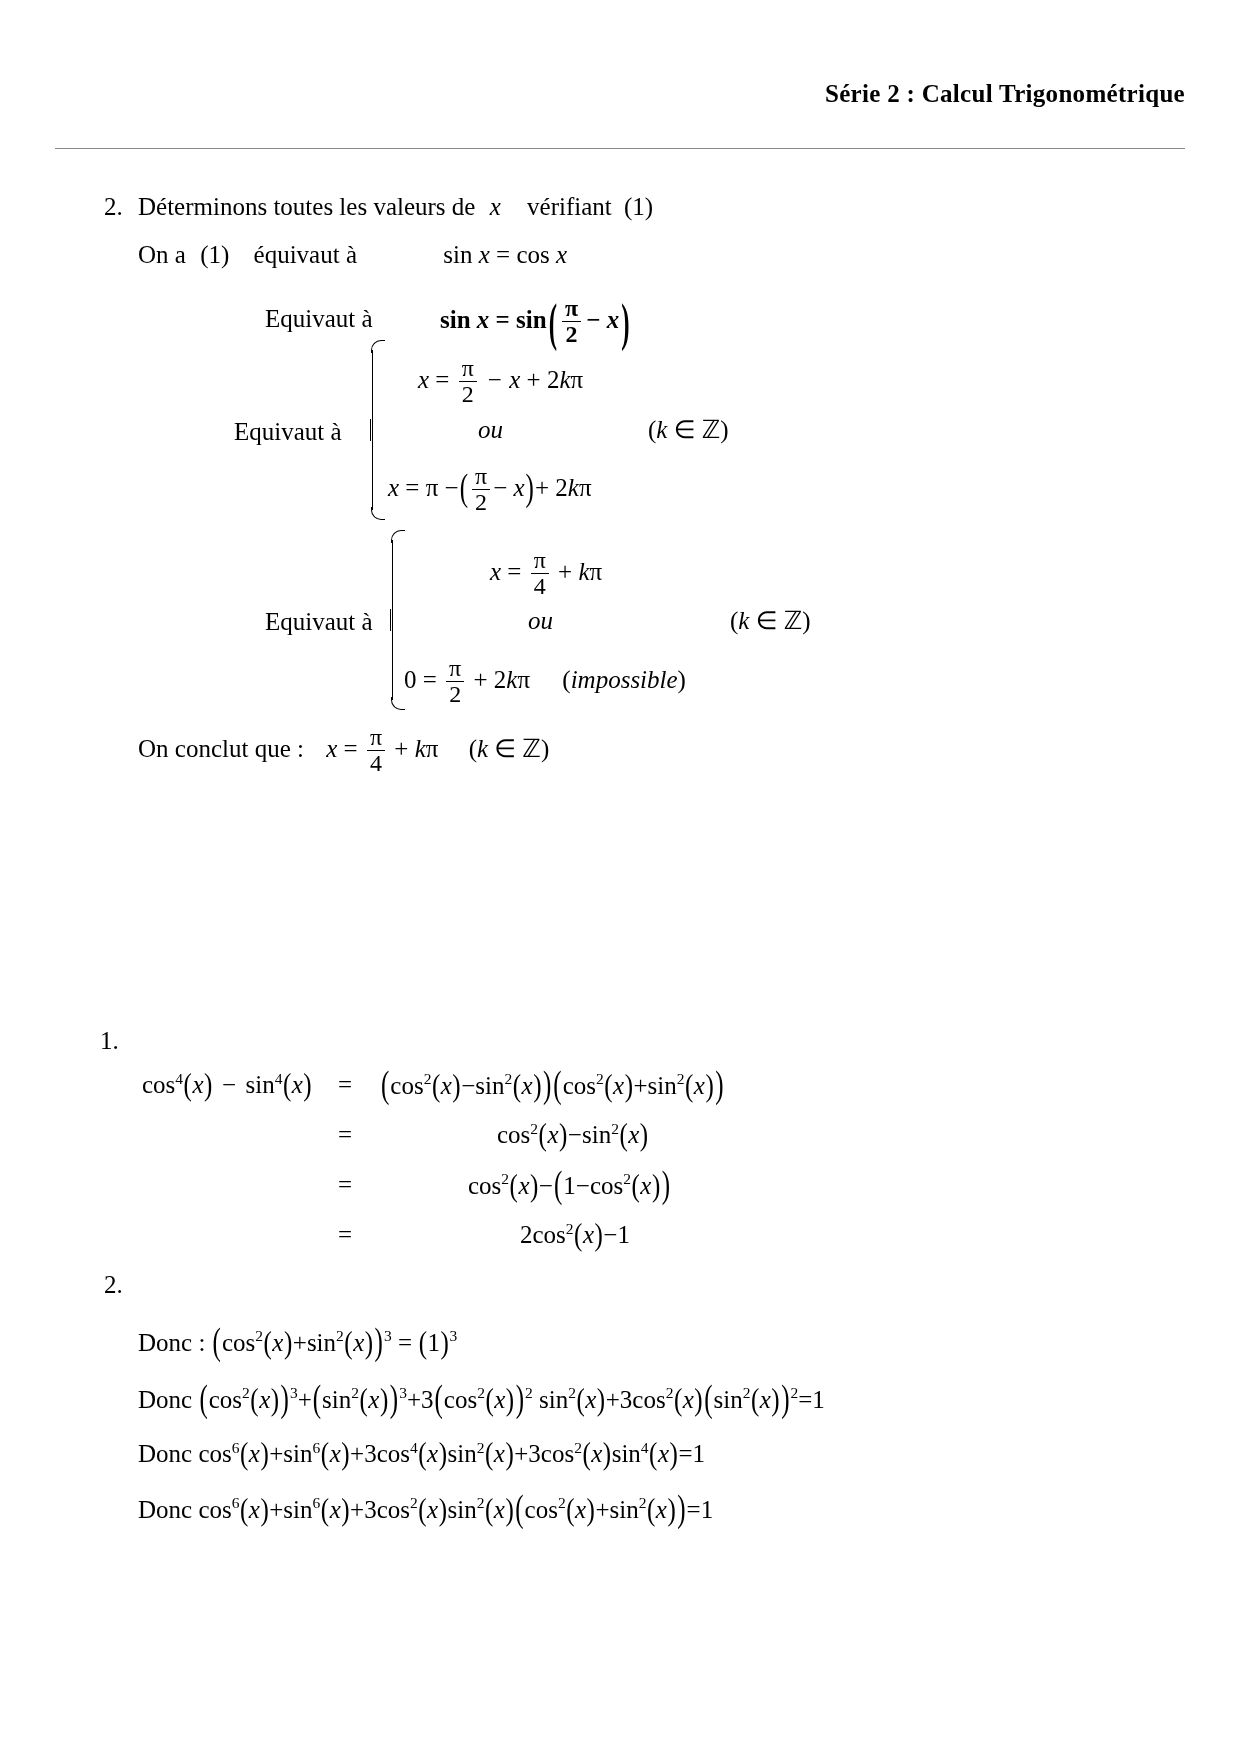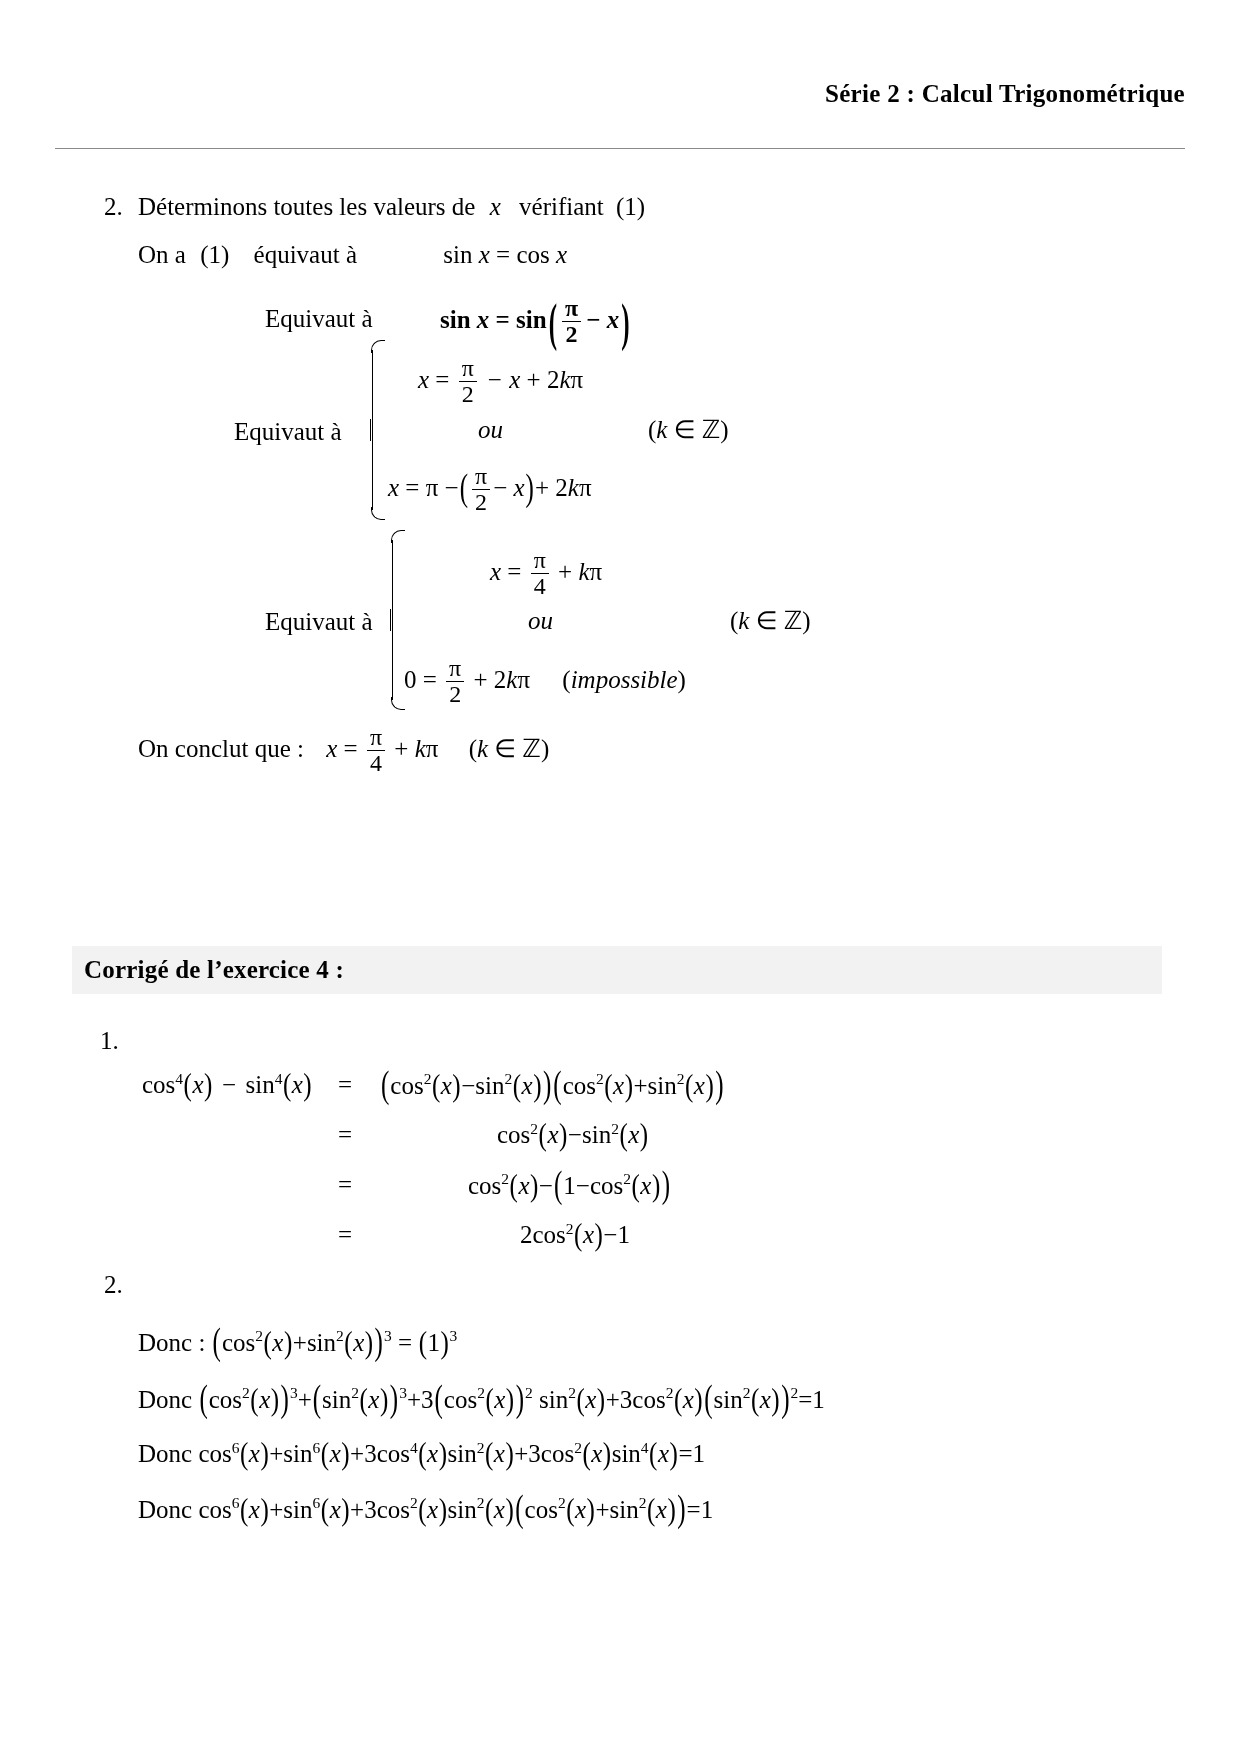--- a/index.html
+++ b/index.html
@@ -166,21 +166,21 @@
 
   <div class="header">
     <div class="line2">Série 2 : Calcul Trigonométrique</div>
   </div>
   <div class="header-rule"></div>
 
   <div class="blk" style="left:104px; top:190px;">2.</div>
   <div class="blk" style="left:138px; top:190px;">
     <span>Déterminons  toutes les valeurs de</span>
     <span class="mi" style="margin-left:8px;">x</span>
-    <span style="margin-left:12px;">vérifiant</span>
+    <span style="margin-left:20px;">vérifiant</span>
     <span style="margin-left:6px;">(1)</span>
   </div>
 
   <div class="blk" style="left:138px; top:238px;">
     <span>On a</span>
     <span style="margin-left:8px;">(1)</span>
     <span style="margin-left:18px;">équivaut  à</span>
     <span style="margin-left:80px;">
       <span class="mrm">sin</span> <span class="mi">x</span> = <span class="mrm">cos</span> <span class="mi">x</span>
     </span>
@@ -233,23 +233,20 @@
   <div class="blk" style="left:138px; top:725px;">
     <span>On conclut que :</span>
     <span style="margin-left:16px;">
       <span class="mi">x</span> = <span class="frac"><span class="num">π</span><span class="den">4</span></span> + <span class="mi">k</span>π
     </span>
     <span style="margin-left:24px;">
       (<span class="mi">k</span> ∈ <span style="font-family:'DejaVu Sans', sans-serif;">ℤ</span>)
     </span>
   </div>
 
-  <div class="banner">
-    <span>Corrigé de l’exercice 4 :</span>
-  </div>
 
   <div class="blk" style="left:100px; top:1024px;">1.</div>
 
   <div class="blk" style="left:142px; top:1068px;">
     <span class="mrm">cos</span><span class="sup">4</span><span class="paren-sm">(</span><span class="mi">x</span><span class="paren-sm">)</span>
     <span style="margin:0 3px;">−</span>
     <span class="mrm">sin</span><span class="sup">4</span><span class="paren-sm">(</span><span class="mi">x</span><span class="paren-sm">)</span>
   </div>
   <div class="blk" style="left:338px; top:1068px;">=</div>
   <div class="blk" style="left:380px; top:1068px;text-align:right;">

